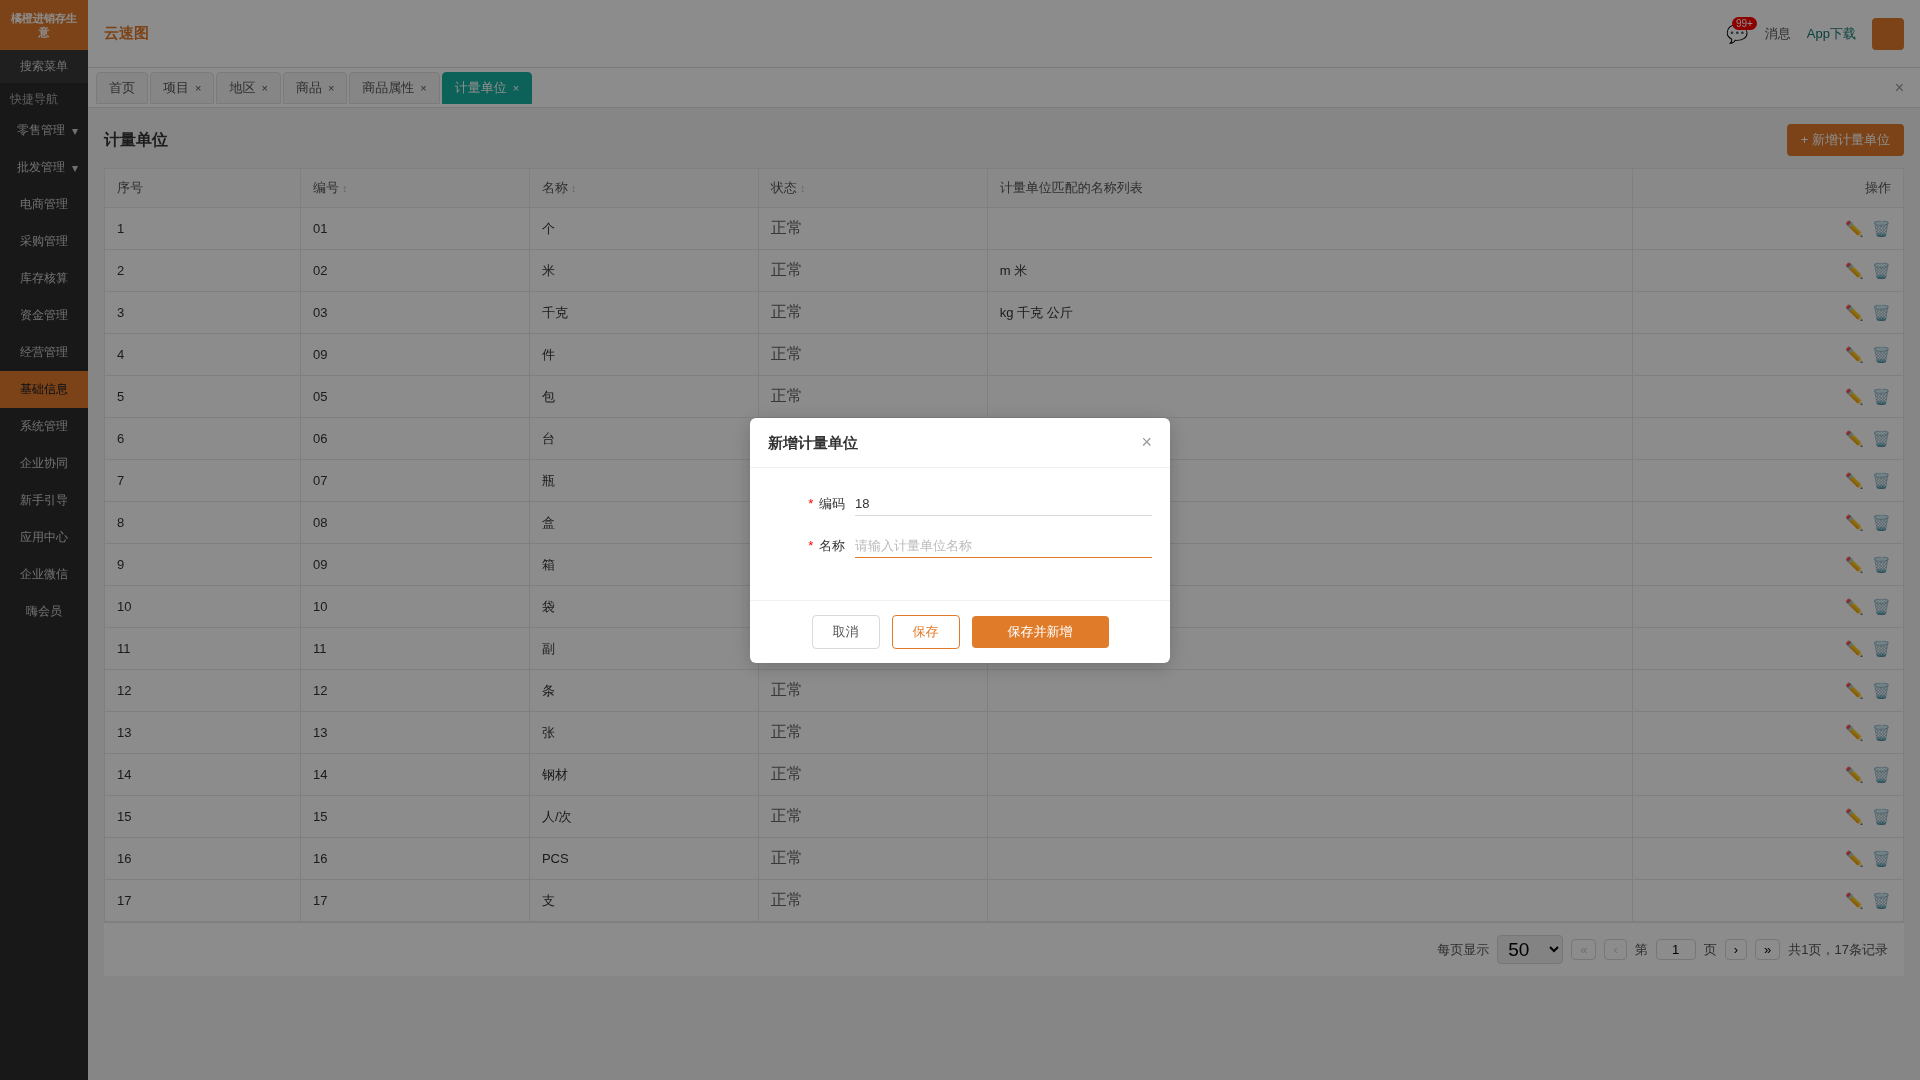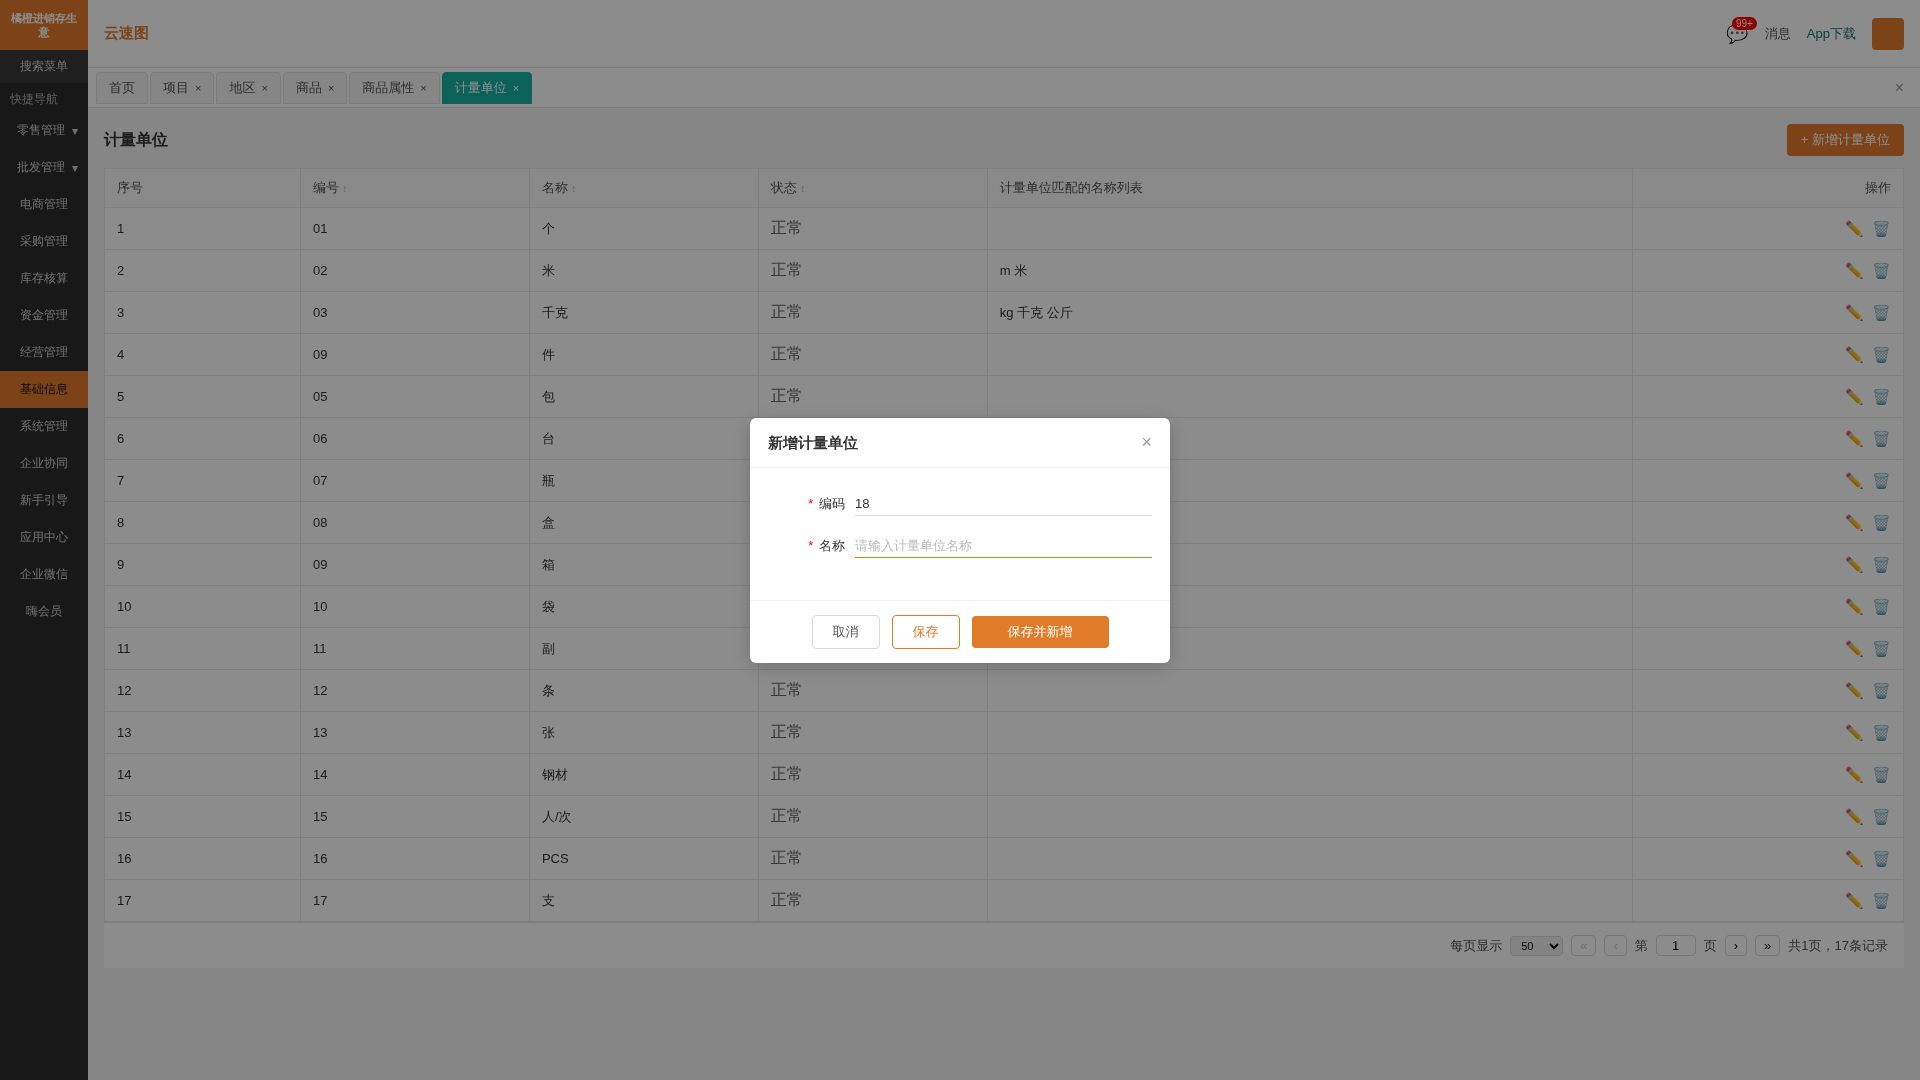--- a/index.html
+++ b/index.html
@@ -201,21 +201,21 @@
       background: white;
       border-top: 1px solid #e8e8e8;
       gap: 8px;
       font-size: 13px;
       color: #555;
     }
     .page-size-select {
       border: 1px solid #d9d9d9;
       border-radius: 4px;
       padding: 2px 6px;
-      font-size: 11px;
+      font-size: 19px;
     }
     .page-btn {
       border: 1px solid #d9d9d9;
       background: white;
       padding: 2px 8px;
       border-radius: 4px;
       cursor: pointer;
       font-size: 13px;
     }
     .page-btn:disabled { color: #ccc; cursor: default; }

